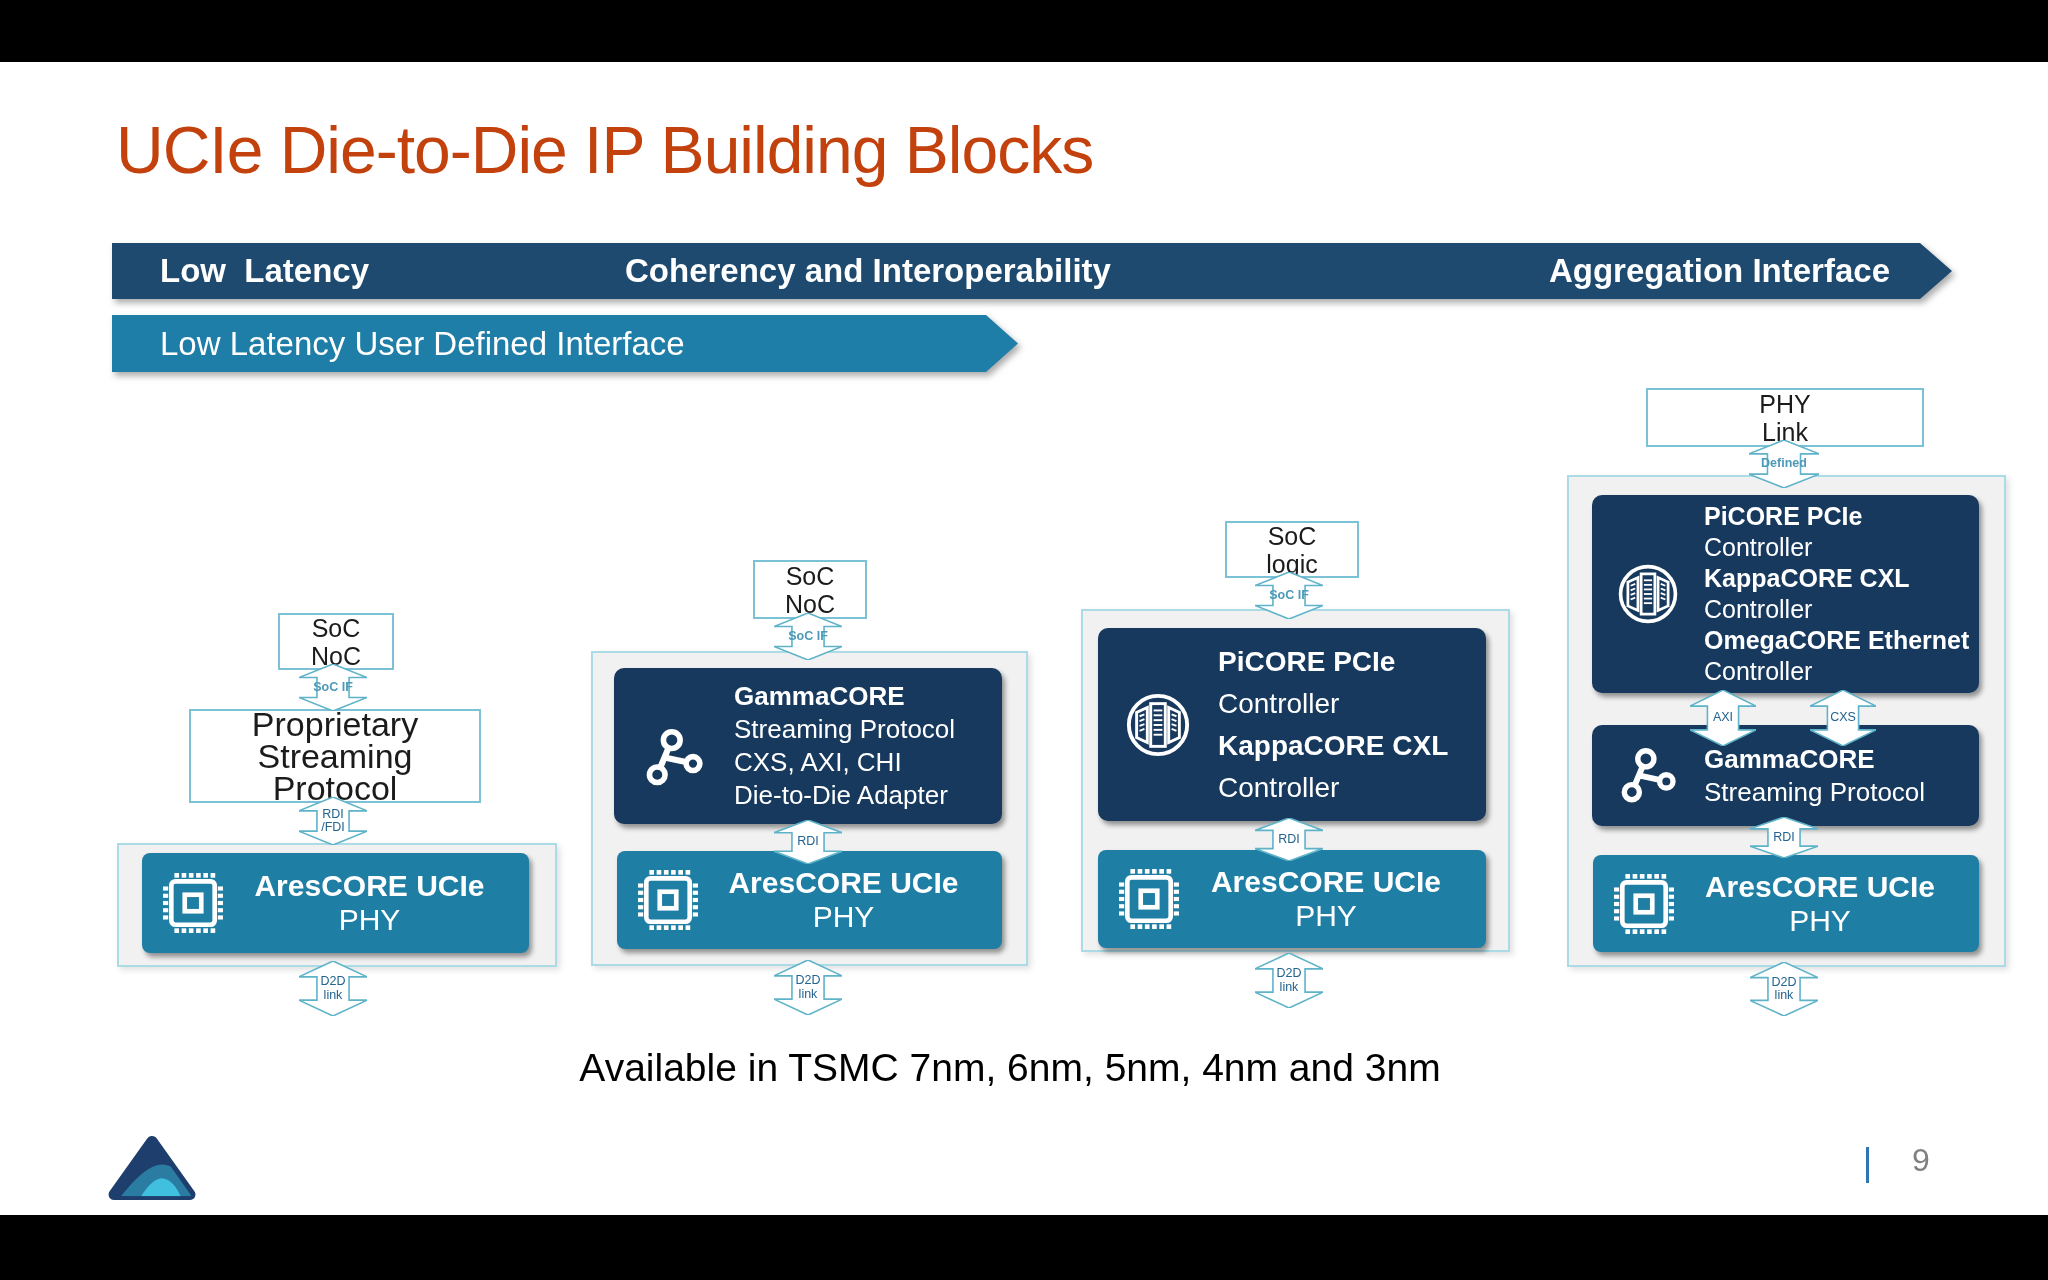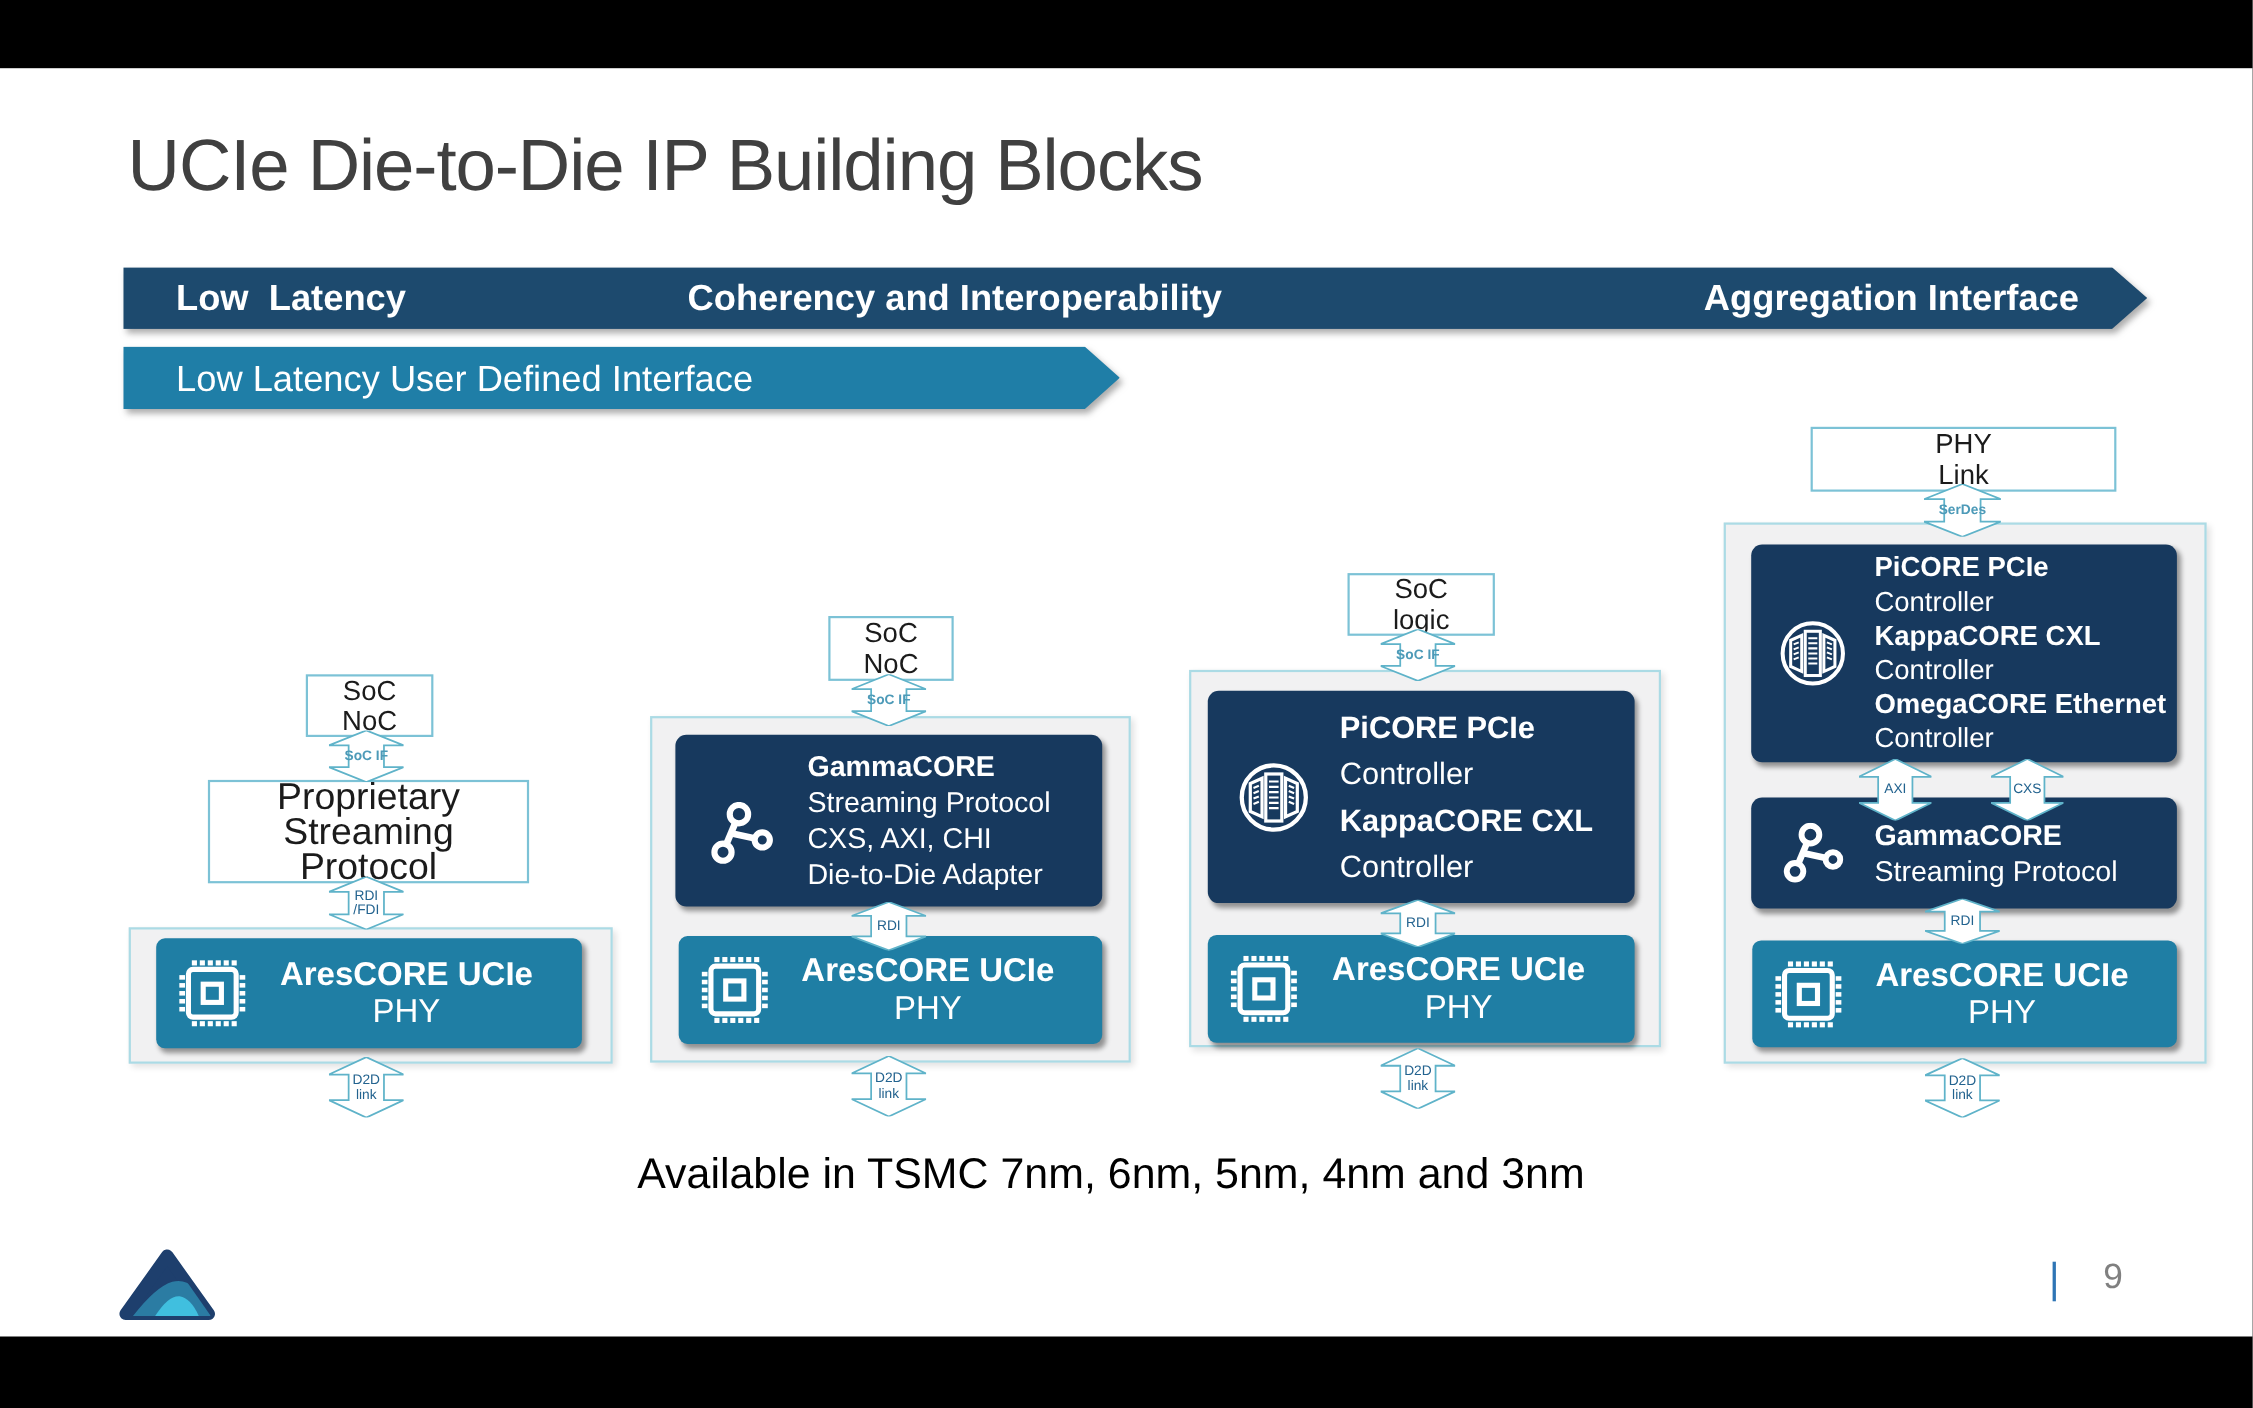--- a/index.html
+++ b/index.html
@@ -1,21 +1,21 @@
 <!DOCTYPE html>
 <html><head>
 <meta charset="utf-8">
 <style>
   html,body{margin:0;padding:0;background:#000;}
   .stage{position:relative;width:2048px;height:1280px;background:#fff;overflow:hidden;
          font-family:"Liberation Sans","DejaVu Sans",sans-serif;}
   .bar{position:absolute;left:0;width:2048px;background:#000;}
   .bar.top{top:0;height:62px;}
   .bar.bottom{top:1215px;height:65px;}
-  .title{position:absolute;left:116px;top:112px;font-size:66px;color:#404040;letter-spacing:-1px;}
+  .title{position:absolute;left:116px;top:112px;font-size:66px;color:#c2410c;letter-spacing:-1px;}
   
   .banner{position:absolute;filter:drop-shadow(3px 4px 3px rgba(90,90,90,.5));}
   .banner .shape{width:100%;height:100%;
     clip-path:polygon(0 0, calc(100% - 32px) 0, 100% 50%, calc(100% - 32px) 100%, 0 100%);}
   .banner1{left:112px;top:243px;width:1840px;height:56px;font-weight:bold;}
   .banner1 .shape{background:#1d4a6e;}
   .banner2{left:112px;top:315px;width:906px;height:57px;}
   .banner2 .shape{background:#1f7ea7;}
   .banner .lbl{position:absolute;top:50%;transform:translateY(-50%);color:#fff;font-size:33px;}
   .banner .l-left{left:48px;white-space:pre;}
@@ -277,21 +277,21 @@
   </div>
 
   <div class="wbox" style="left:1646px;top:388px;width:274px;height:55px;">
     <span>PHY</span>
     <span>Link</span>
   </div>
   <div class="arrow" style="left:1749px;top:440px;width:70px;height:48px;">
     <svg viewBox="0 0 72 52" preserveAspectRatio="none">
         <use href="#dblarrow"></use>
       </svg>
-    <div class="alabel light">SerDes</div>
+    <div class="alabel light">Defined</div>
   </div>
   <div class="cont" style="left:1567px;top:475px;width:435px;height:488px;"></div>
   <div class="navy" style="left:1592px;top:495px;width:387px;height:198px;">
     <div class="iconcol" style="flex-basis:112px;">
       <svg viewBox="0 0 70 70" style="width:64px;height:64px;">
           <use href="#serversicon"></use>
         </svg>
     </div>
     <div class="txtcol t25">
       <span class="b">PiCORE PCIe</span>

